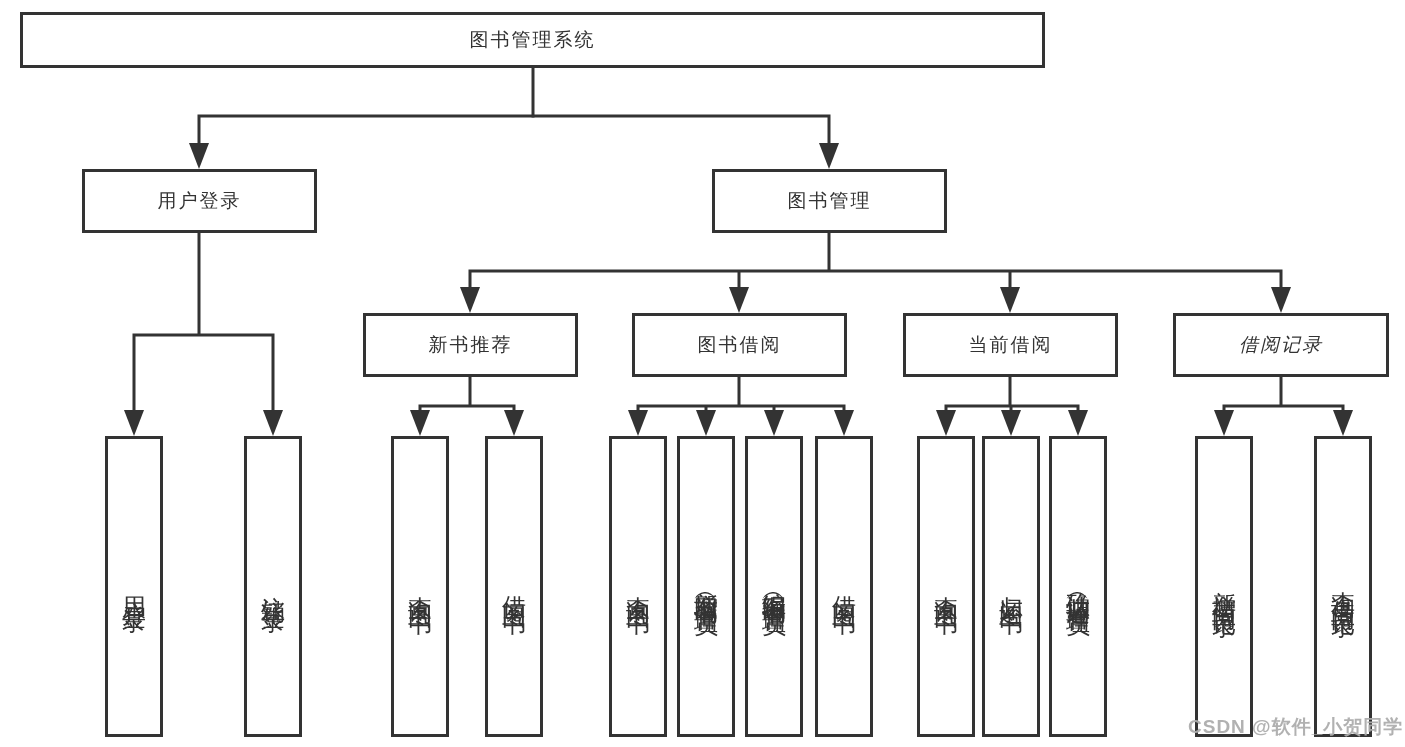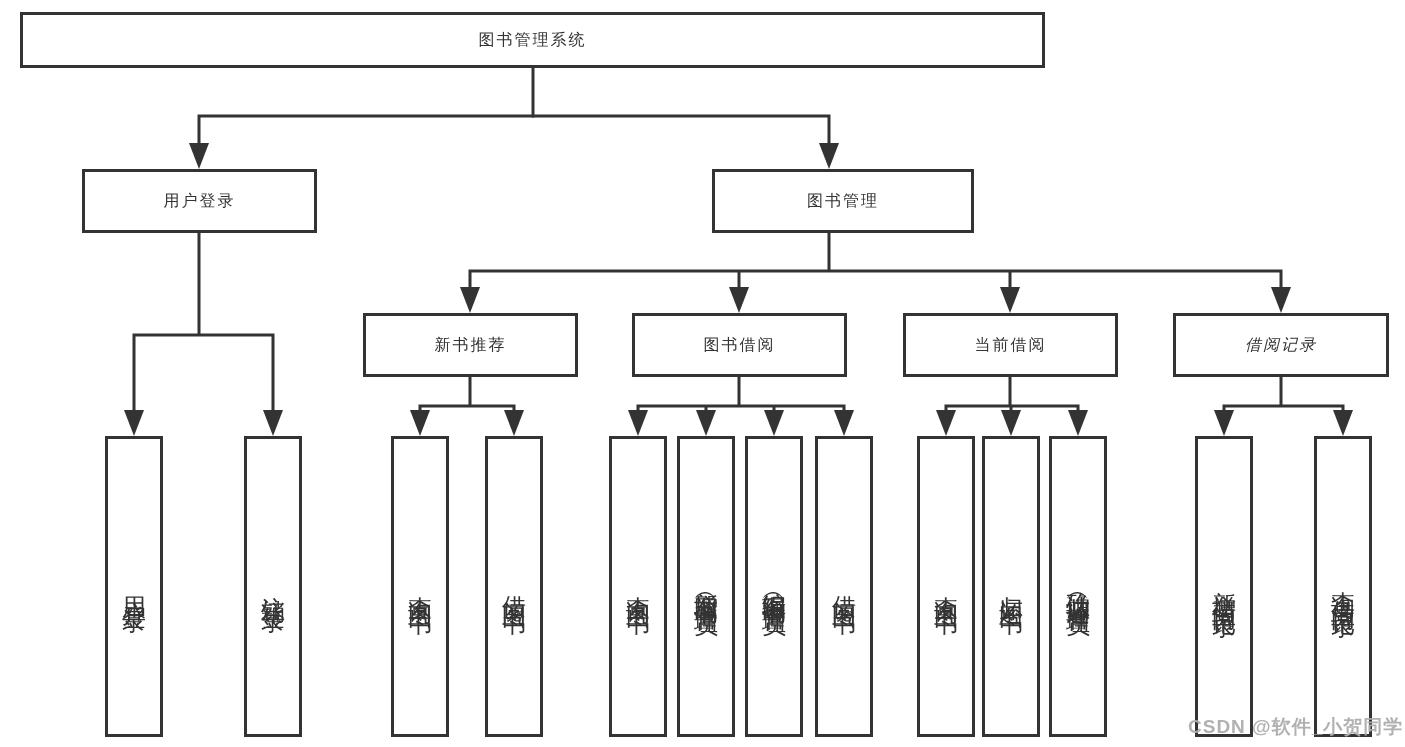--- a/index.html
+++ b/index.html
@@ -16,21 +16,21 @@
     position: absolute;
     background: #ffffff;
     border: 3px solid #333333;
     box-sizing: border-box;
     display: flex;
     align-items: center;
     justify-content: center;
     color: #333333;
   }
   .hbox span {
-    font-size: 16px;
+    font-size: 19px;
     letter-spacing: 2px;
     white-space: nowrap;
   }
   .leaf { top: 436px; width: 58px; height: 301px; }
   .leaf span {
     writing-mode: vertical-rl;
     text-orientation: mixed;
     font-size: 24px;
     letter-spacing: 5px;
     line-height: 1;
@@ -94,21 +94,21 @@
     </g>
   </svg>
 
   <div class="box hbox" style="left:20px; top:12px; width:1025px; height:56px;">
     <span>图书管理系统</span>
   </div>
 
   <div class="box hbox" style="left:82px; top:169px; width:235px; height:64px;">
     <span>用户登录</span>
   </div>
-  <div class="box hbox" style="left:712px; top:169px; width:262px; height:64px;">
+  <div class="box hbox" style="left:712px; top:169px; width:235px; height:64px;">
     <span>图书管理</span>
   </div>
 
   <div class="box hbox" style="left:632px; top:313px; width:215px; height:64px;">
     <span>图书借阅</span>
   </div>
   <div class="box hbox" style="left:363px; top:313px; width:215px; height:64px;">
     <span>新书推荐</span>
   </div>
   <div class="box hbox" style="left:903px; top:313px; width:215px; height:64px;">

